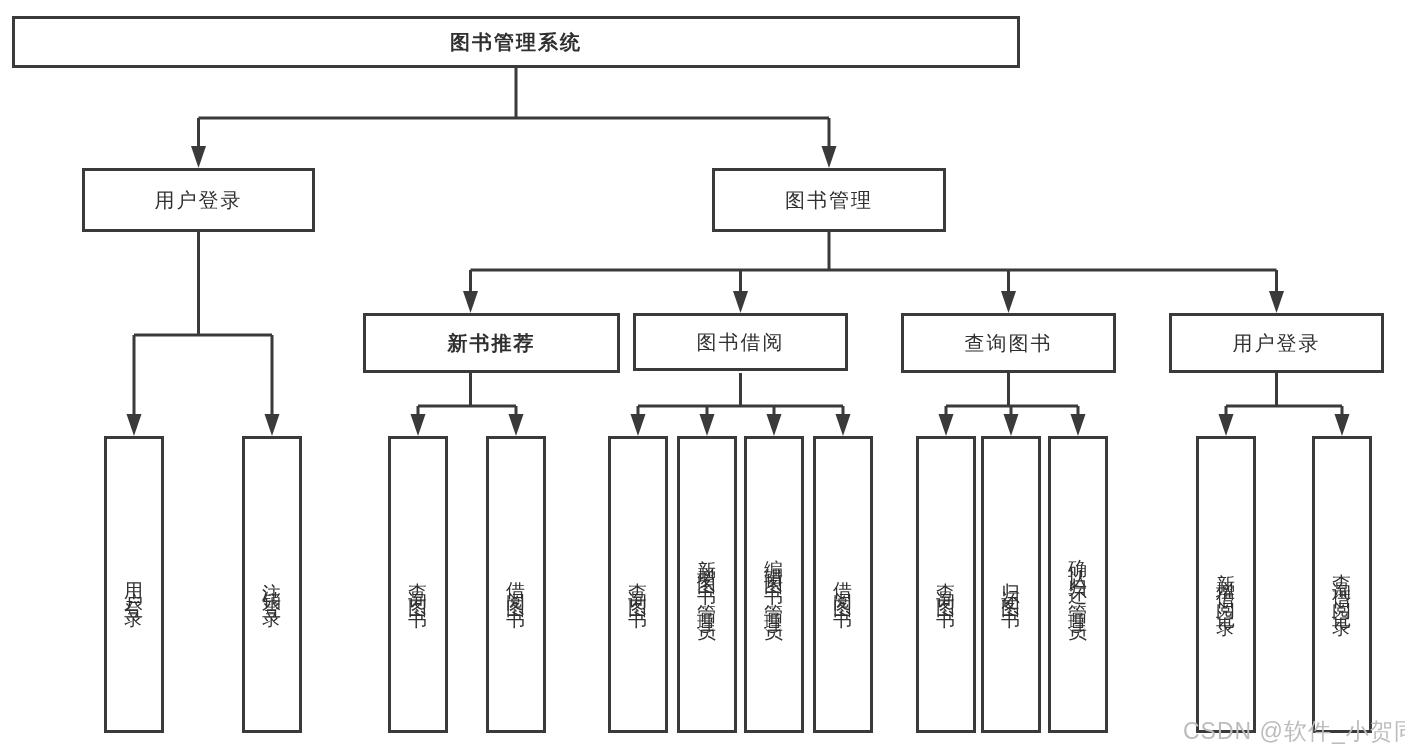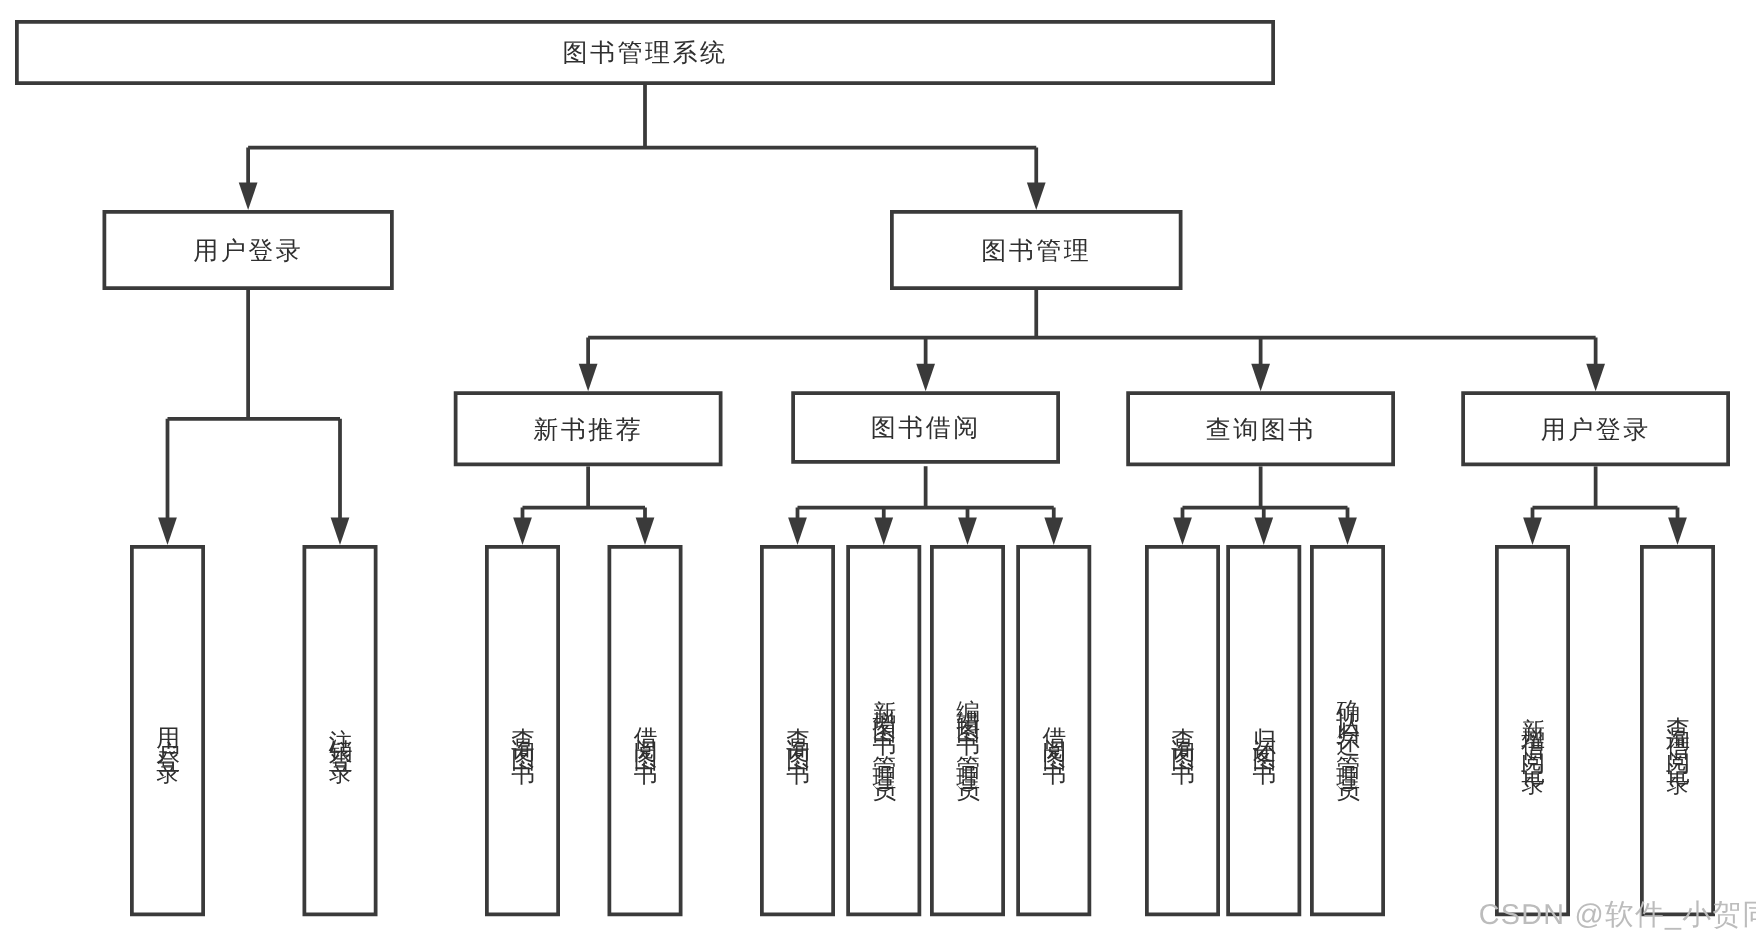--- a/index.html
+++ b/index.html
@@ -100,32 +100,32 @@
     <path d="M1008.5,373 V406 M946,406 H1078 M946,406 V418 M1011,406 V418 M1078,406 V418"></path>
     <polygon points="938.5,414 953.5,414 946,436"></polygon>
     <polygon points="1003.5,414 1018.5,414 1011,436"></polygon>
     <polygon points="1070.5,414 1085.5,414 1078,436"></polygon>
 
     <path d="M1276.5,373 V406 M1226,406 H1342 M1226,406 V418 M1342,406 V418"></path>
     <polygon points="1218.5,414 1233.5,414 1226,436"></polygon>
     <polygon points="1334.5,414 1349.5,414 1342,436"></polygon>
   </svg>
 
-  <div class="node" style="left:12px; top:16px; width:1008px; height:52px;">
+  <div class="node" style="left:12px; top:16px; width:1008px; height:52px;font-weight:bold;">
     <span class="lbl">图书管理系统</span>
   </div>
 
   <div class="node" style="left:82px; top:168px; width:233px; height:64px;">
     <span class="lbl">用户登录</span>
   </div>
   <div class="node" style="left:712px; top:168px; width:234px; height:64px;">
     <span class="lbl">图书管理</span>
   </div>
 
-  <div class="node" style="left:363px; top:313px; width:215px; height:60px;">
+  <div class="node" style="left:363px; top:313px; width:257px; height:60px;font-weight:bold;">
     <span class="lbl">新书推荐</span>
   </div>
   <div class="node" style="left:633px; top:313px; width:215px; height:58px;">
     <span class="lbl">图书借阅</span>
   </div>
   <div class="node" style="left:901px; top:313px; width:215px; height:60px;">
     <span class="lbl">查询图书</span>
   </div>
   <div class="node" style="left:1169px; top:313px; width:215px; height:60px;">
     <span class="lbl">用户登录</span>

